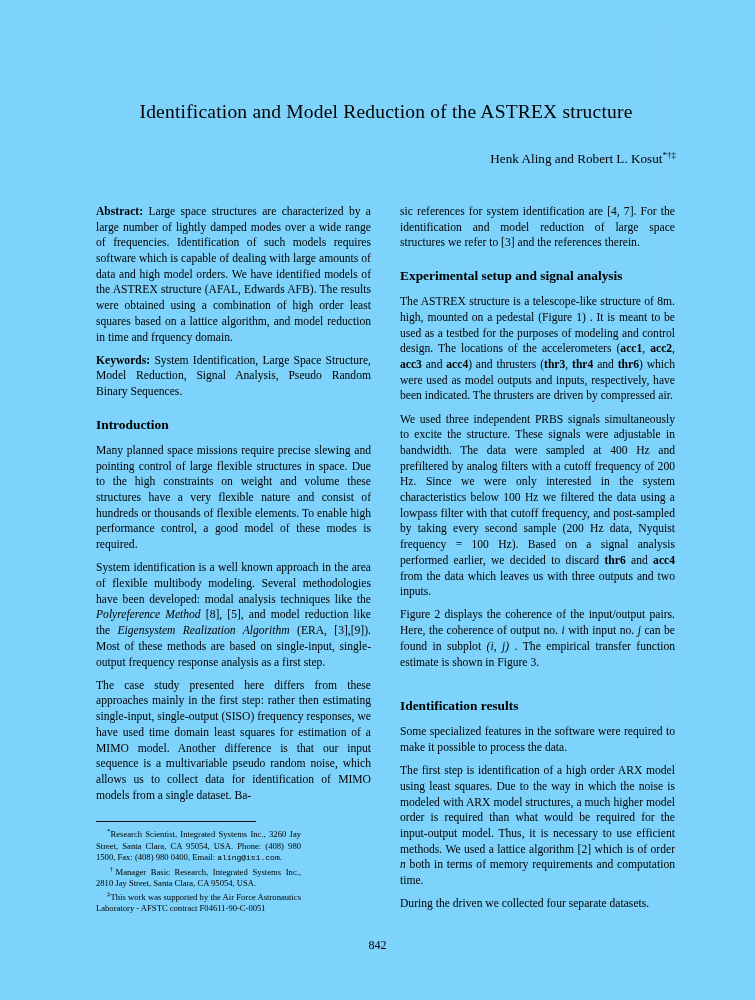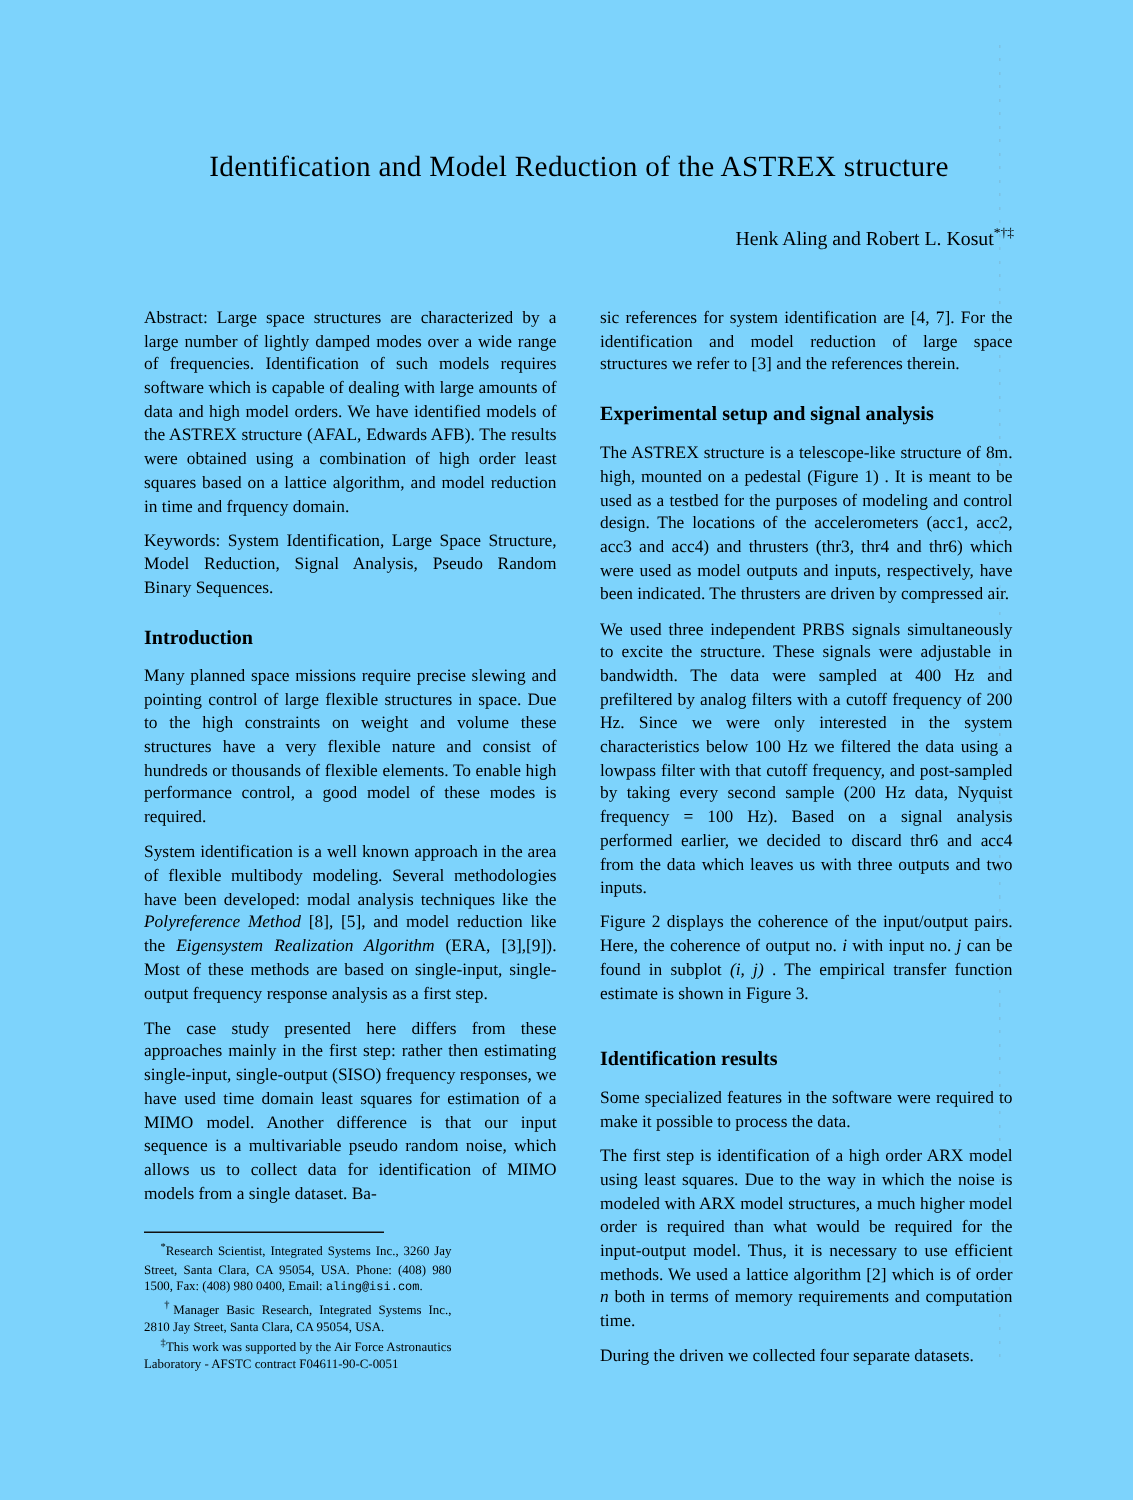--- a/index.html
+++ b/index.html
@@ -74,27 +74,27 @@
     font-size: 11.6px;
     line-height: 1.355;
     text-align: justify;
     text-justify: inter-word;
     hyphens: manual;
   }
   p.para.first {
     text-indent: 0;
   }
   .lead {
-    font-weight: normal;
+    font-weight: bold;
   }
   .it {
     font-style: italic;
   }
   .bf {
-    font-weight: normal;
+    font-weight: bold;
   }
   h2.section {
     font-size: 13.4px;
     font-weight: bold;
     margin: 17px 0 10px 0;
     line-height: 1.2;
   }
   h2.section.tight {
     margin-top: 28px;
   }
@@ -220,14 +220,15 @@
           <span>The first step is identification of a high order ARX model using least squares. Due to the way in which the noise is modeled with ARX model structures, a much higher model order is required than what would be required for the input-output model. Thus, it is necessary to use efficient methods. We used a lattice algorithm [2] which is of order </span><span class="it">n</span><span> both in terms of memory requirements and computation time.</span>
         </p>
 
         <p class="para">During the driven we collected four separate datasets.</p>
 
       </div>
 
     </div>
   </div>
 
+  <div class="page-number">842</div>
 
 </div>
 
 </body></html>

